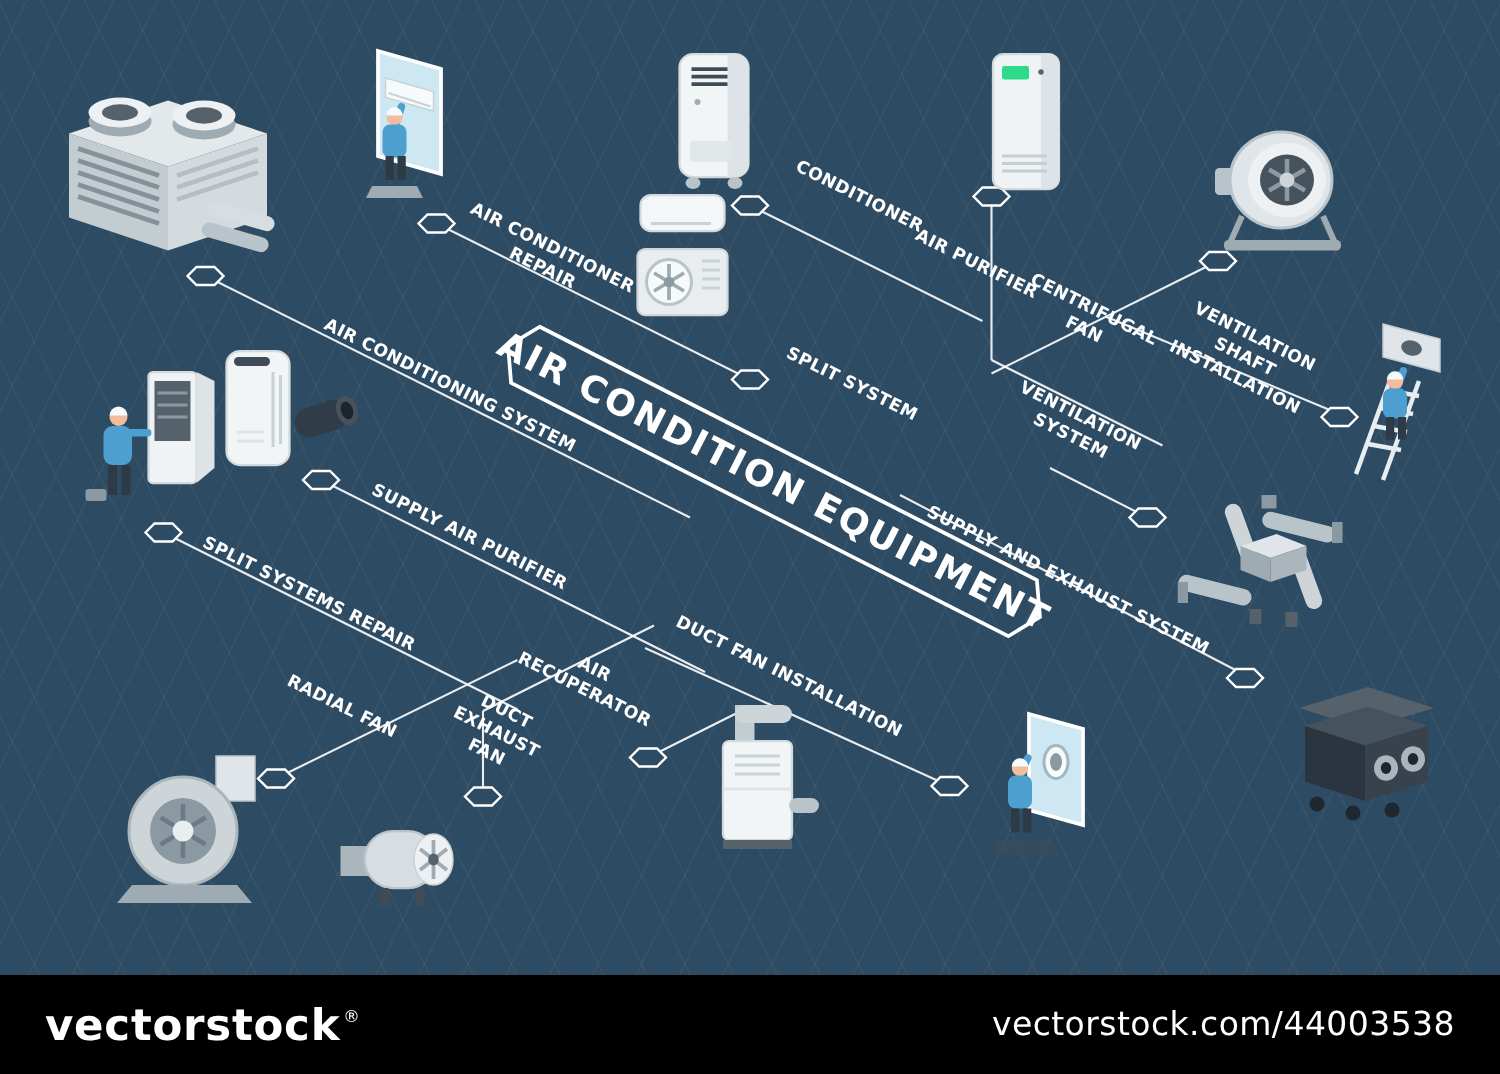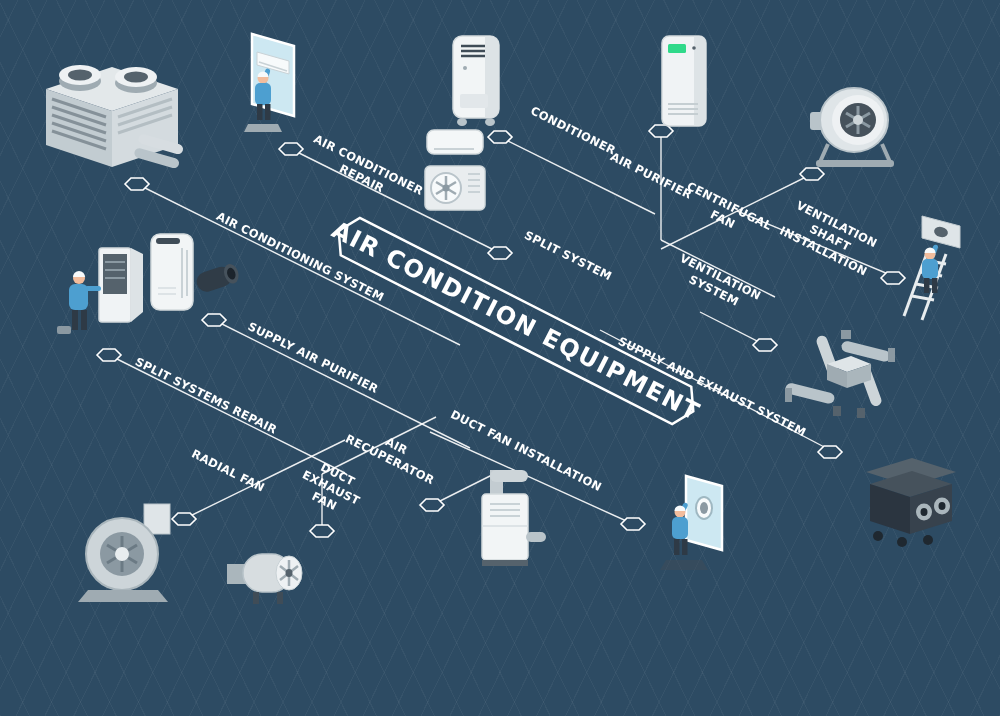--- a/index.html
+++ b/index.html
@@ -357,14 +357,21 @@
       <ellipse cx="66" cy="60" rx="8" ry="8.5" fill="#aab6bc"></ellipse>
       <ellipse cx="66" cy="60" rx="3.5" ry="4" fill="#1f2830"></ellipse>
       <ellipse cx="84" cy="54" rx="8" ry="8.5" fill="#aab6bc"></ellipse>
       <ellipse cx="84" cy="54" rx="3.5" ry="4" fill="#1f2830"></ellipse>
       <circle cx="20" cy="84" r="5" fill="#1f2830"></circle>
       <circle cx="44" cy="90" r="5" fill="#1f2830"></circle>
       <circle cx="70" cy="88" r="5" fill="#1f2830"></circle>
     </svg>
   </div>
 
+  <div class="wm-bar">
+    <div class="wm-logo">
+      <span>vectorstock</span>
+      <span class="reg">®</span>
+    </div>
+    <div class="wm-url">vectorstock.com/44003538</div>
+  </div>
 
 </div>
 
 </body></html>

